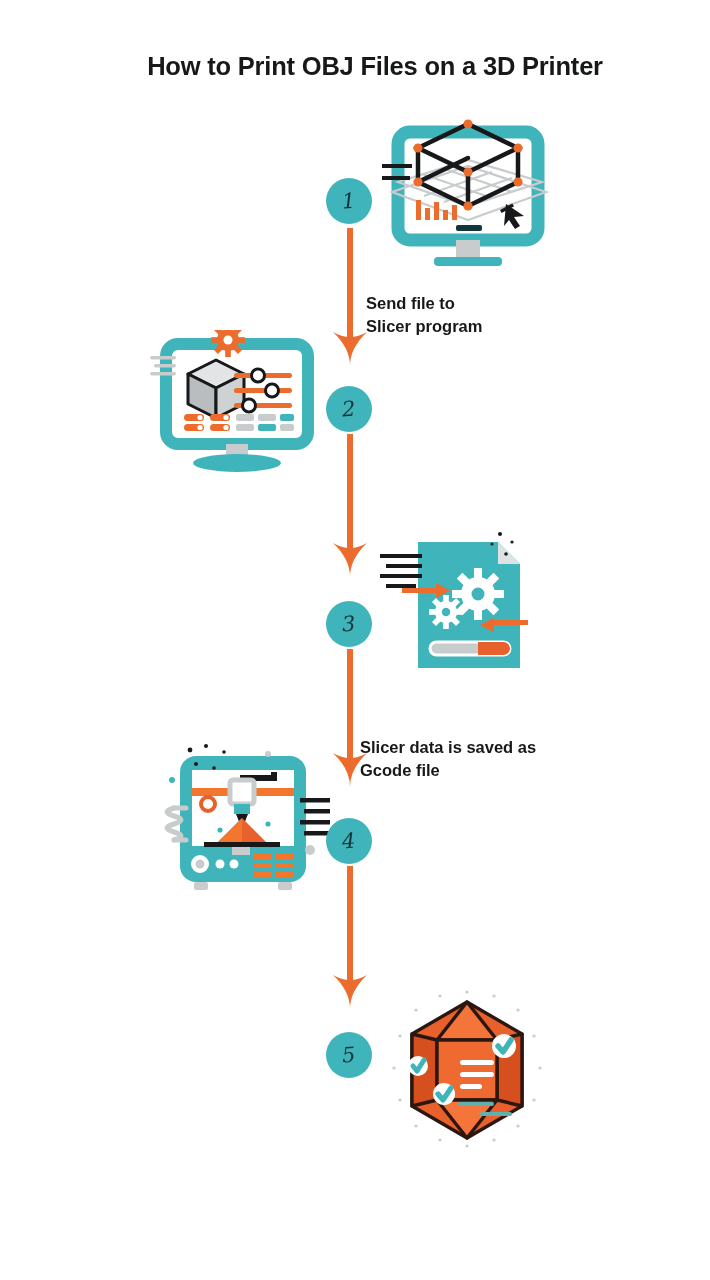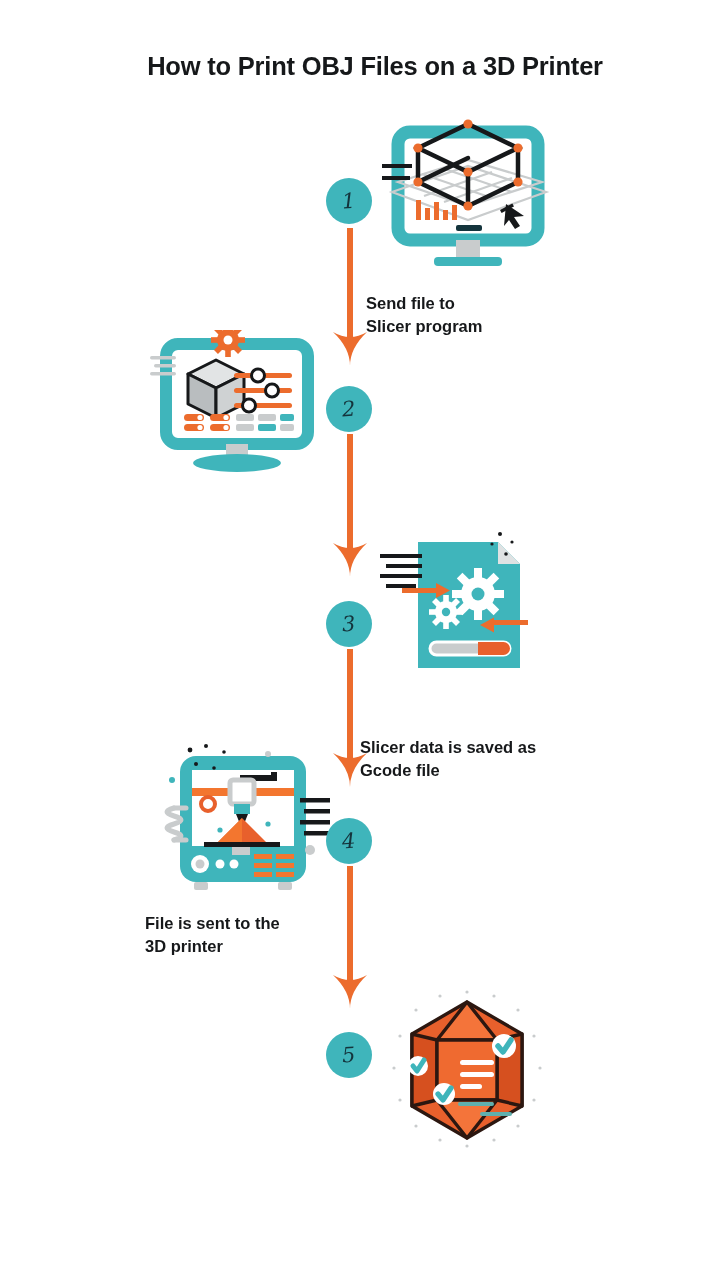--- a/index.html
+++ b/index.html
@@ -354,22 +354,20 @@
       <circle cx="70" cy="88" r="2.6" fill="#3fb5bb"></circle>
       <circle cx="118" cy="82" r="2.6" fill="#3fb5bb"></circle>
       <circle cx="160" cy="108" r="5" fill="#c9cccd"></circle>
     </g>
   </svg>
 
   <div class="step-circle" style="left:326px; top:818px;">
     <span>4</span>
   </div>
 
-  <div class="caption cap4">File is sent to the
-3D printer</div>
 
   <svg class="connector" style="left:330px; top:866px;" width="40" height="145" viewBox="0 0 40 145">
     <rect x="17" y="0" width="6" height="115" fill="#ec6c2d"></rect>
     <path d="M3 109 Q20 125 20 143 Q20 125 37 109 Q20 119 3 109 Z" fill="#ec6c2d"></path>
   </svg>
 
   <svg class="art" style="left:382px; top:988px;" width="170" height="165" viewBox="0 0 170 165">
 
     <g fill="#c9cccd">
       <circle cx="85" cy="4" r="1.6"></circle>

